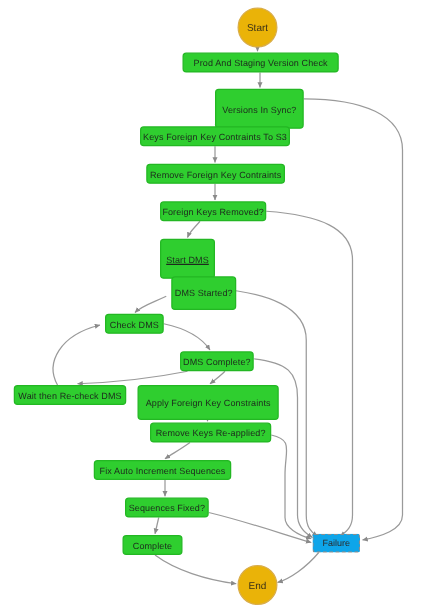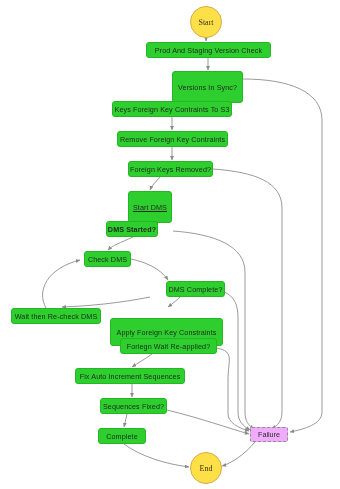--- a/index.html
+++ b/index.html
@@ -41,31 +41,30 @@
     background: #2fce2f;
     border: 1px solid #23b723;
     border-radius: 3px;
     color: #1d2a1d;
     font-size: 7.2px;
     letter-spacing: 0.1px;
     height: 16px;
     padding: 0 6px;
   }
   .node-terminal {
-    background: #fde047;
+    background: #eab308;
     border: 1px solid #d9ad4a;
     border-radius: 50%;
     color: #3a3118;
     font-size: 8px;
     width: 32px;
     height: 32px;
-    font-family: Liberation Serif, serif;
   }
   .node-failure {
-    background: #f0abfc;
+    background: #0ea5e9;
     border: 1px dashed #8e8e8e;
     border-radius: 2px;
     color: #2b2b2b;
     font-size: 7.2px;
     height: 15px;
     padding: 0 7px;
   }
 </style>
 </head>
 <body>
@@ -107,26 +106,26 @@
   </svg>
 
   <div id="node-layer">
       <div class="node node-terminal" style="left: 190px; top: 6px; width: 32px; height: 32px;">Start</div>
       <div class="node node-process" style="left: 146px; top: 42px; width: 125px; height: 16px;">Prod And Staging Version Check</div>
       <div class="node node-process" style="left: 172px; top: 71px; width: 71px; height: 32px;">Versions In Sync?</div>
       <div class="node node-process" style="left: 112px; top: 101px; width: 120px; height: 16px;">Keys Foreign Key Contraints To S3</div>
       <div class="node node-process" style="left: 117px; top: 131px; width: 111px; height: 16px;">Remove Foreign Key Contraints</div>
       <div class="node node-process" style="left: 128px; top: 161px; width: 85px; height: 16px;">Foreign Keys Removed?</div>
       <div class="node node-process" style="left: 128px; top: 191px; width: 44px; height: 32px; text-decoration: underline;">Start DMS</div>
-      <div class="node node-process" style="left: 106px; top: 221px; width: 52px; height: 16px; font-weight: bold;">DMS Started?</div>
+      <div class="node node-process" style="left: 137px; top: 221px; width: 52px; height: 27px;">DMS Started?</div>
       <div class="node node-process" style="left: 84px; top: 251px; width: 47px; height: 16px;">Check DMS</div>
-      <div class="node node-process" style="left: 144px; top: 281px; width: 59px; height: 16px; margin-left: 22px;">DMS Complete?</div>
+      <div class="node node-process" style="left: 144px; top: 281px; width: 59px; height: 16px;">DMS Complete?</div>
       <div class="node node-process" style="left: 11px; top: 308px; width: 90px; height: 16px;">Wait then Re-check DMS</div>
-      <div class="node node-process" style="left: 110px; top: 308px; width: 113px; height: 28px; margin-top: 10px;">Apply Foreign Key Constraints</div>
-      <div class="node node-process" style="left: 120px; top: 338px; width: 97px; height: 16px;">Foriegn Wait Re-applied?</div>
+      <div class="node node-process" style="left: 110px; top: 308px; width: 113px; height: 28px;">Apply Foreign Key Constraints</div>
+      <div class="node node-process" style="left: 120px; top: 338px; width: 97px; height: 16px;">Remove Keys Re-applied?</div>
       <div class="node node-process" style="left: 75px; top: 368px; width: 110px; height: 16px;">Fix Auto Increment Sequences</div>
       <div class="node node-process" style="left: 100px; top: 398px; width: 67px; height: 16px;">Sequences Fixed?</div>
       <div class="node node-process" style="left: 98px; top: 428px; width: 48px; height: 16px;">Complete</div>
       <div class="node node-failure" style="left: 250px; top: 427px; width: 38px; height: 15px;">Failure</div>
       <div class="node node-terminal" style="left: 190px; top: 452px; width: 32px; height: 32px;">End</div>
     </div>
 
 </div>
 
 </body></html>

